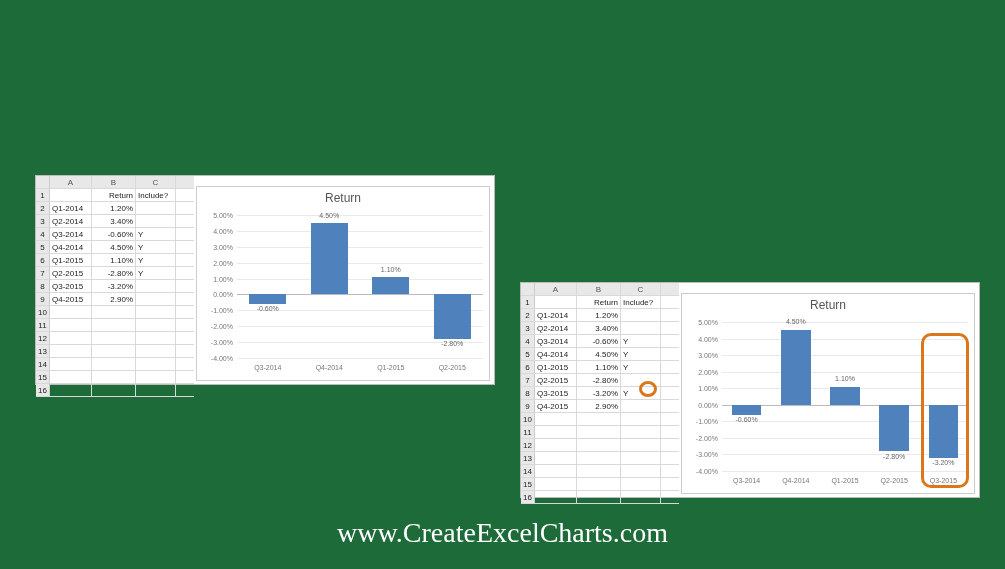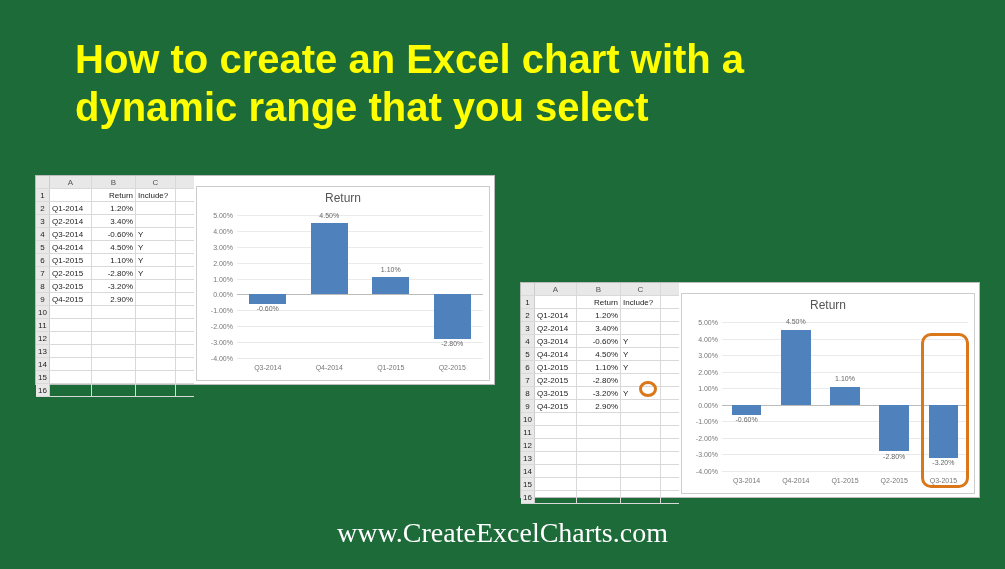--- a/index.html
+++ b/index.html
@@ -73,22 +73,21 @@
     position: absolute;
     border: 3px solid #d9771a;
     border-radius: 10px;
     pointer-events: none;
   }
 </style>
 </head>
 <body>
 
 <div class="title">
-  <span>How to create an Excel chart with a</span><br>
-  <span>dynamic range that you select</span>
+  <br>
 </div>
 
 <div class="footer">www.CreateExcelCharts.com</div>
 
 <div class="panel panel1">
   <div class="sheet" id="sheet1">
       <div class="row hdr">
         <div class="corner"></div>
         <div class="colA">A</div>
         <div class="colB">B</div>

